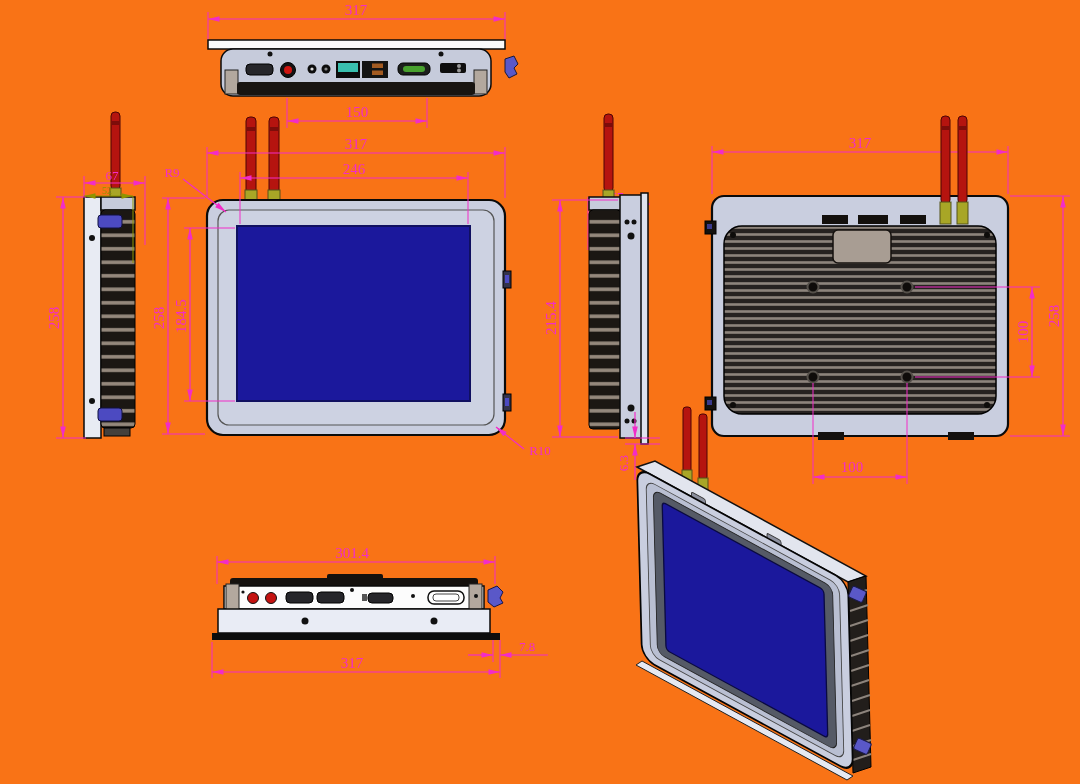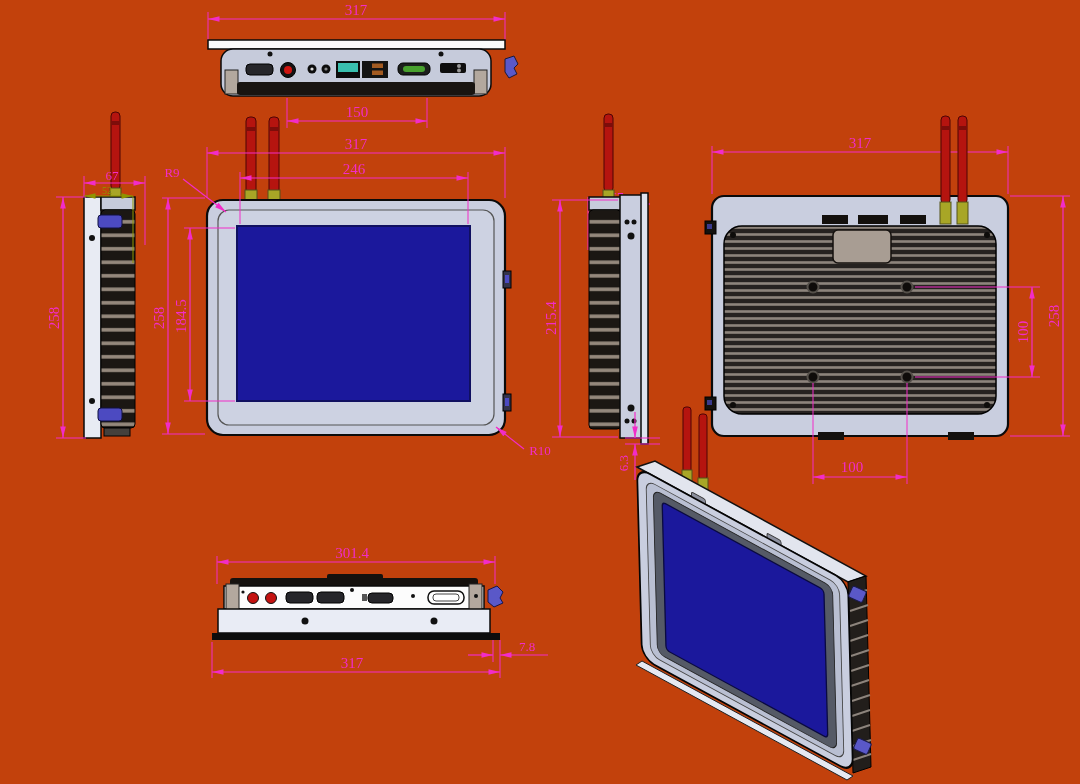--- a/index.html
+++ b/index.html
@@ -1,16 +1,16 @@
 <!DOCTYPE html>
 <html><head>
 <meta charset="utf-8">
 <style>
   html,body{margin:0;padding:0;background:#ffffff;}
-  .canvas{position:relative;width:1080px;height:784px;background:#c2410c;overflow:hidden;}
+  .canvas{position:relative;width:1080px;height:784px;background:#f97316;overflow:hidden;}
   svg{display:block;}
   text{font-family:"Liberation Serif","DejaVu Serif",serif;}
   .dim{fill:#f22cc8;font-size:15px;text-anchor:middle;}
   .dim-sm{fill:#f22cc8;font-size:13px;text-anchor:middle;}
   .olv{fill:#8f9400;font-size:10px;text-anchor:middle;}
   .dl{stroke:#f22cc8;stroke-width:1.2;fill:none;}
   .xl{stroke:#f22cc8;stroke-width:1;fill:none;}
   .ol{stroke:#8f9400;stroke-width:1;fill:none;}
   .edge{stroke:#0a0a0a;stroke-width:1.5;}
   .edge2{stroke:#0a0a0a;stroke-width:2.2;}

